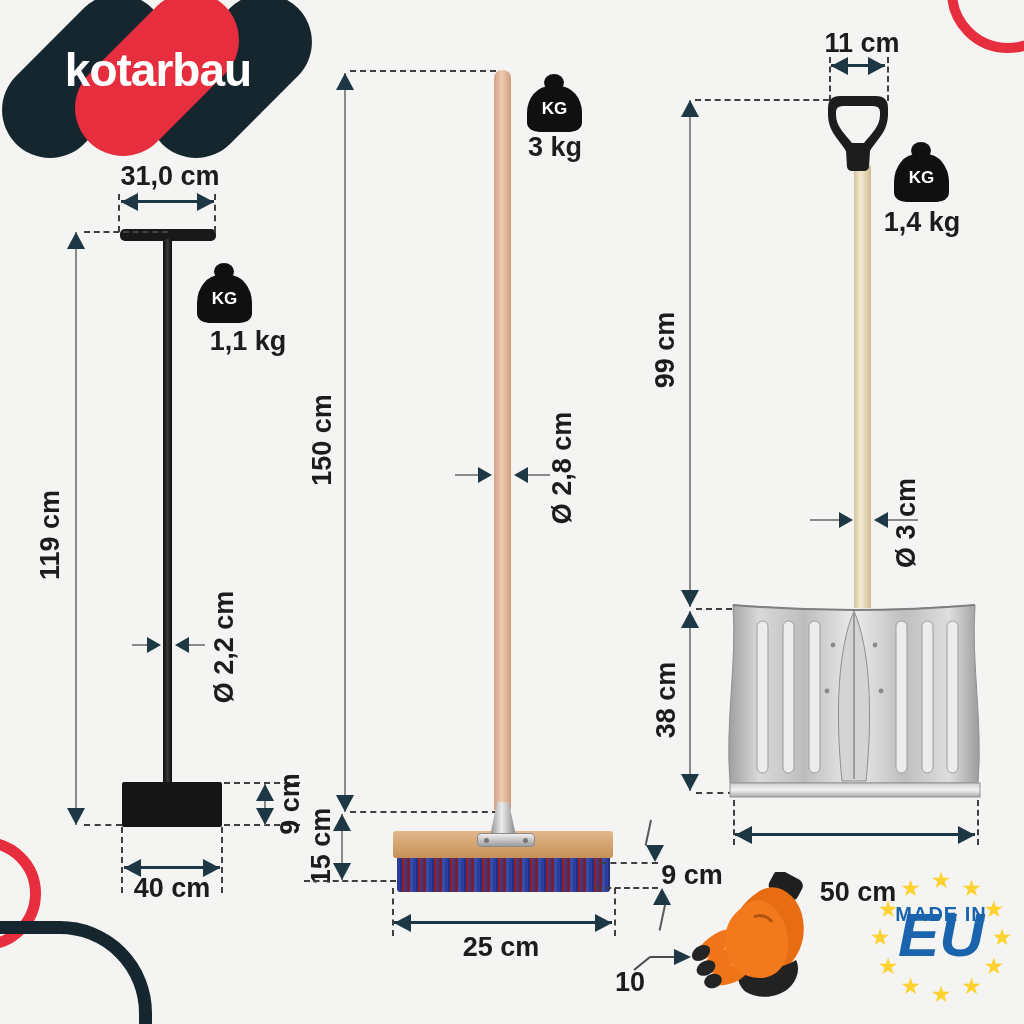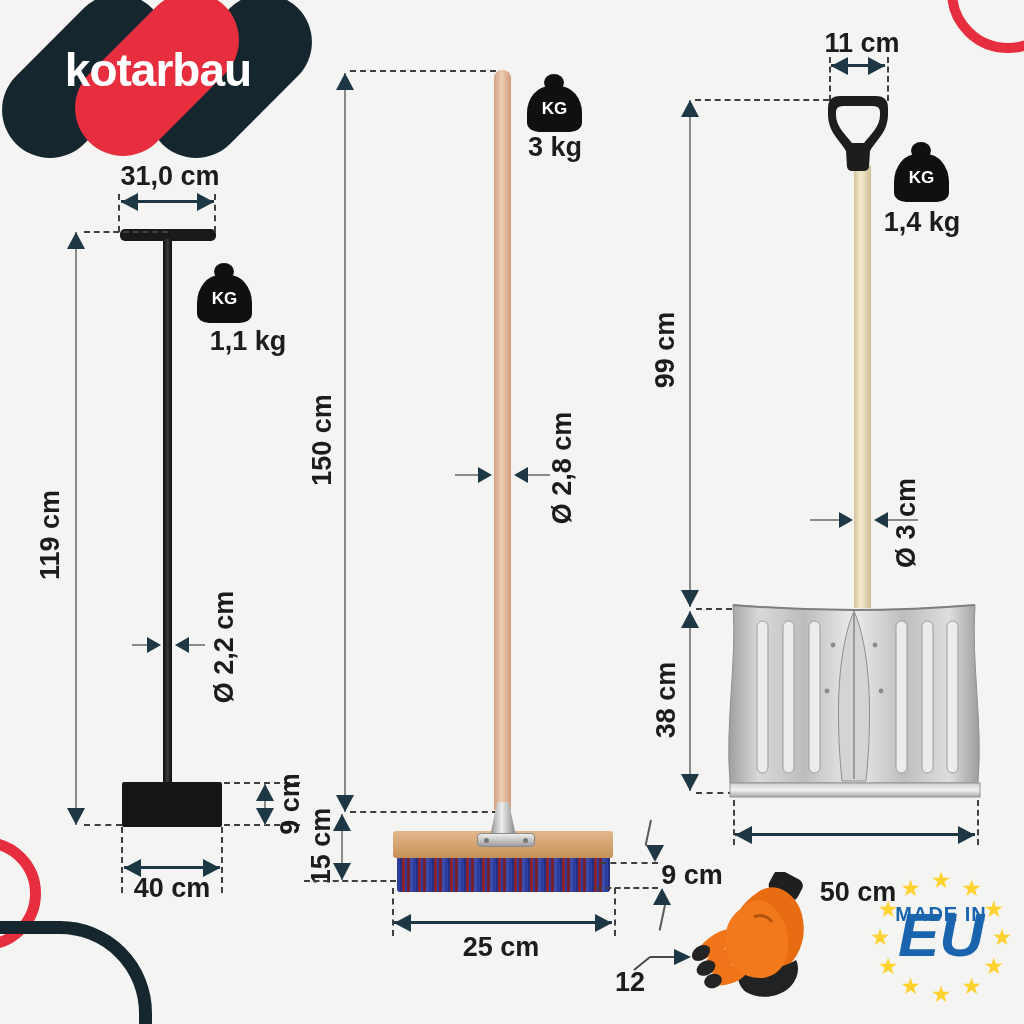--- a/index.html
+++ b/index.html
@@ -234,21 +234,21 @@
   <div class="dash-v" style="left:977px;top:800px;height:45px;z-index:3;"></div>
   <div class="dimline-h" style="left:735px;top:833px;width:240px;z-index:3;"></div>
   <span class="lbl" style="left:858px;top:892px;z-index:3;text-align:right;">50 cm</span>
 
   <div class="kg-knob" style="left:911px;top:142px;width:20px;height:17px;"></div>
   <div class="kg-body" style="left:894px;top:154px;width:55px;height:48px;">
     <span>KG</span>
   </div>
   <span class="lbl" style="left:922px;top:222px;">1,4 kg</span>
 
-  <span class="lbl" style="left:630px;top:982px;">12</span>
+  <span class="lbl" style="left:630px;top:982px;">10</span>
   <svg class="abs" style="left:630px;top:946px;" width="64" height="30" viewBox="0 0 64 30">
     <line x1="4" y1="24" x2="20" y2="11" stroke="#4a4a4a" stroke-width="2"></line>
     <line x1="20" y1="11" x2="45" y2="11" stroke="#4a4a4a" stroke-width="2"></line>
     <polygon points="44,3 44,19 61,11" fill="#1d3844"></polygon>
   </svg>
   <svg class="abs" style="left:688px;top:872px;z-index:2;" width="150" height="135" viewBox="0 0 150 135">
     <rect x="82" y="2" width="32" height="23" rx="7" transform="rotate(28 98 13)" fill="#1f1f1f"></rect>
     <path d="M70 20 C55 30 45 45 42 60 C40 75 45 88 55 95 C70 105 90 103 102 92 C112 82 118 65 115 48 C113 32 103 20 90 16 C83 14 76 16 70 20 Z" fill="#e86d12"></path>
     <path d="M55 92 C48 100 48 112 58 120 C72 128 92 126 103 114 C110 106 112 96 108 88 C92 98 70 99 55 92 Z" fill="#222222"></path>
     <ellipse cx="28" cy="72" rx="22" ry="9" transform="rotate(-35 28 72)" fill="var(--glove-orange)"></ellipse>

